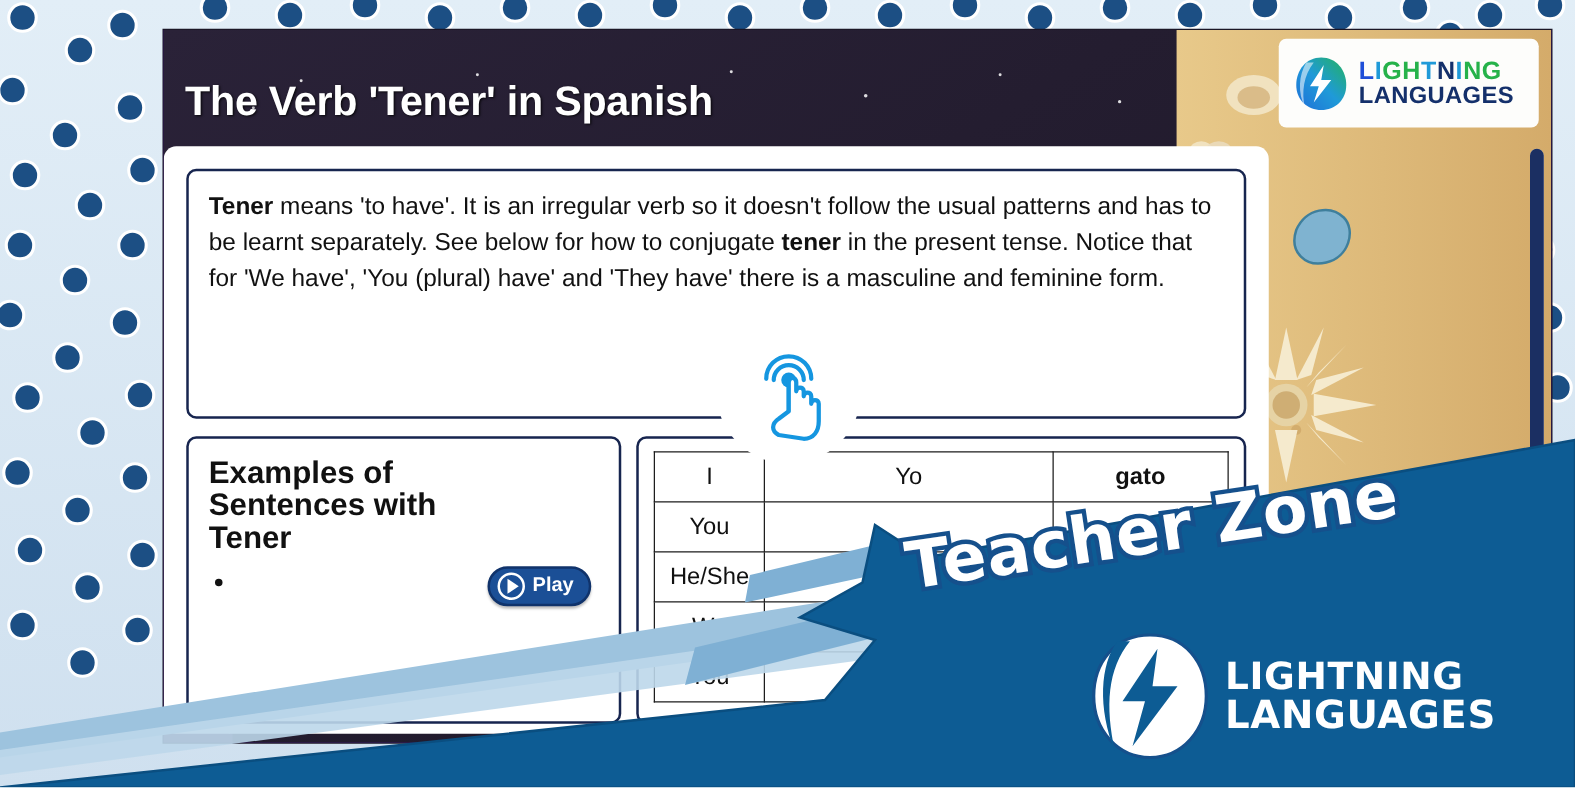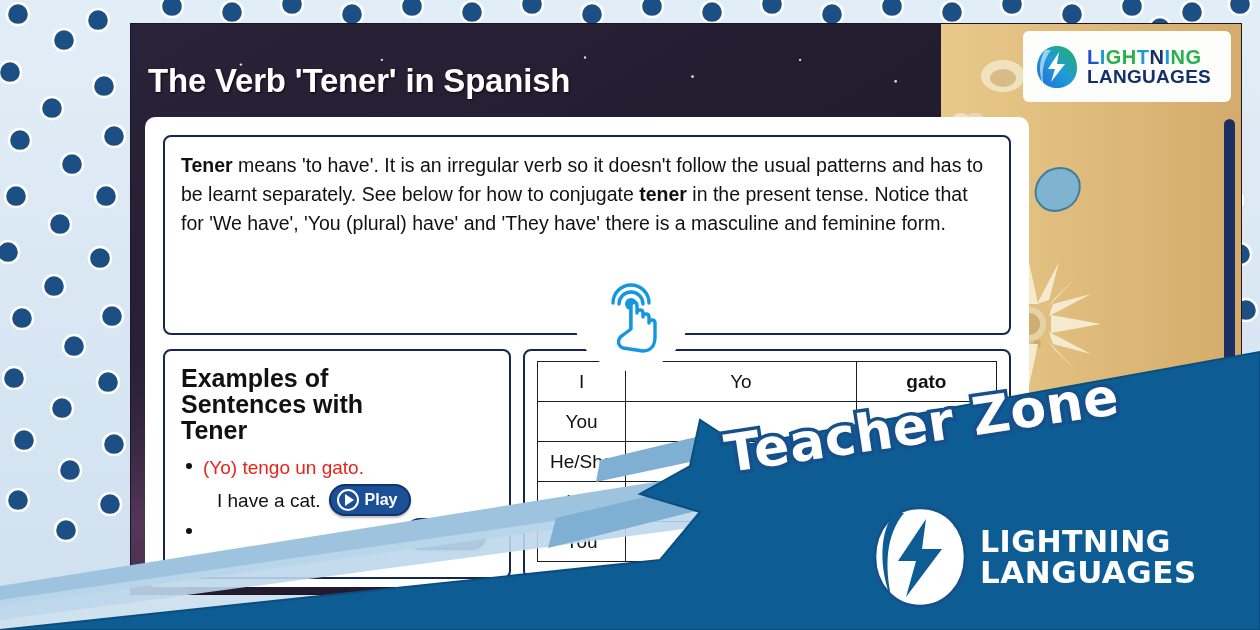--- a/index.html
+++ b/index.html
@@ -77,21 +77,21 @@
     padding-left: 12px;
     gap: 8px;
   }
   .logo-word-a { font-weight: bold; font-size: 20px; letter-spacing: .5px; line-height: 1; }
   .logo-word-b { font-weight: bold; font-size: 19px; color: #14306b; letter-spacing: .3px; line-height: 1; }
   .lw { display: inline-block; }
 
   
   #content {
     position: absolute;
-    left: 14px; top: 93px;
+    left: 0; top: 93px;
     width: 884px; height: 470px;
     background: #ffffff;
     border-radius: 10px;
     padding: 12px 2px;
   }
 
   .panel {
     border: 2px solid #17254f;
     border-radius: 8px;
     background: #fff;
@@ -452,33 +452,20 @@
         <p>
           <b>Tener</b><span> means 'to have'. It is an irregular verb so it doesn't follow the usual patterns and has to be learnt separately. See below for how to conjugate </span><b>tener</b><span> in the present tense. Notice that for 'We have', 'You (plural) have' and 'They have' there is a masculine and feminine form.</span>
         </p>
       </div>
 
       <div id="examples-panel" class="panel">
         <div id="examples-title">Examples of Sentences with Tener</div>
         <ul id="examples-list">
           <li>
             <span class="bullet"></span>
-            <span class="es">(Yo) tengo un gato.</span>
-            <div class="en-row">
-              <span class="en">I have a cat.</span>
-              <span class="play-btn">
-                <span class="play-ring">
-                    <span class="play-tri"></span>
-                  </span>
-                <span>Play</span>
-              </span>
-            </div>
-          </li>
-          <li>
-            <span class="bullet"></span>
             <div class="en-row" style="justify-content:flex-end;padding-right:6px;">
               <span class="play-btn">
                 <span class="play-ring">
                     <span class="play-tri"></span>
                   </span>
                 <span>Play</span>
               </span>
             </div>
           </li>
         </ul>

